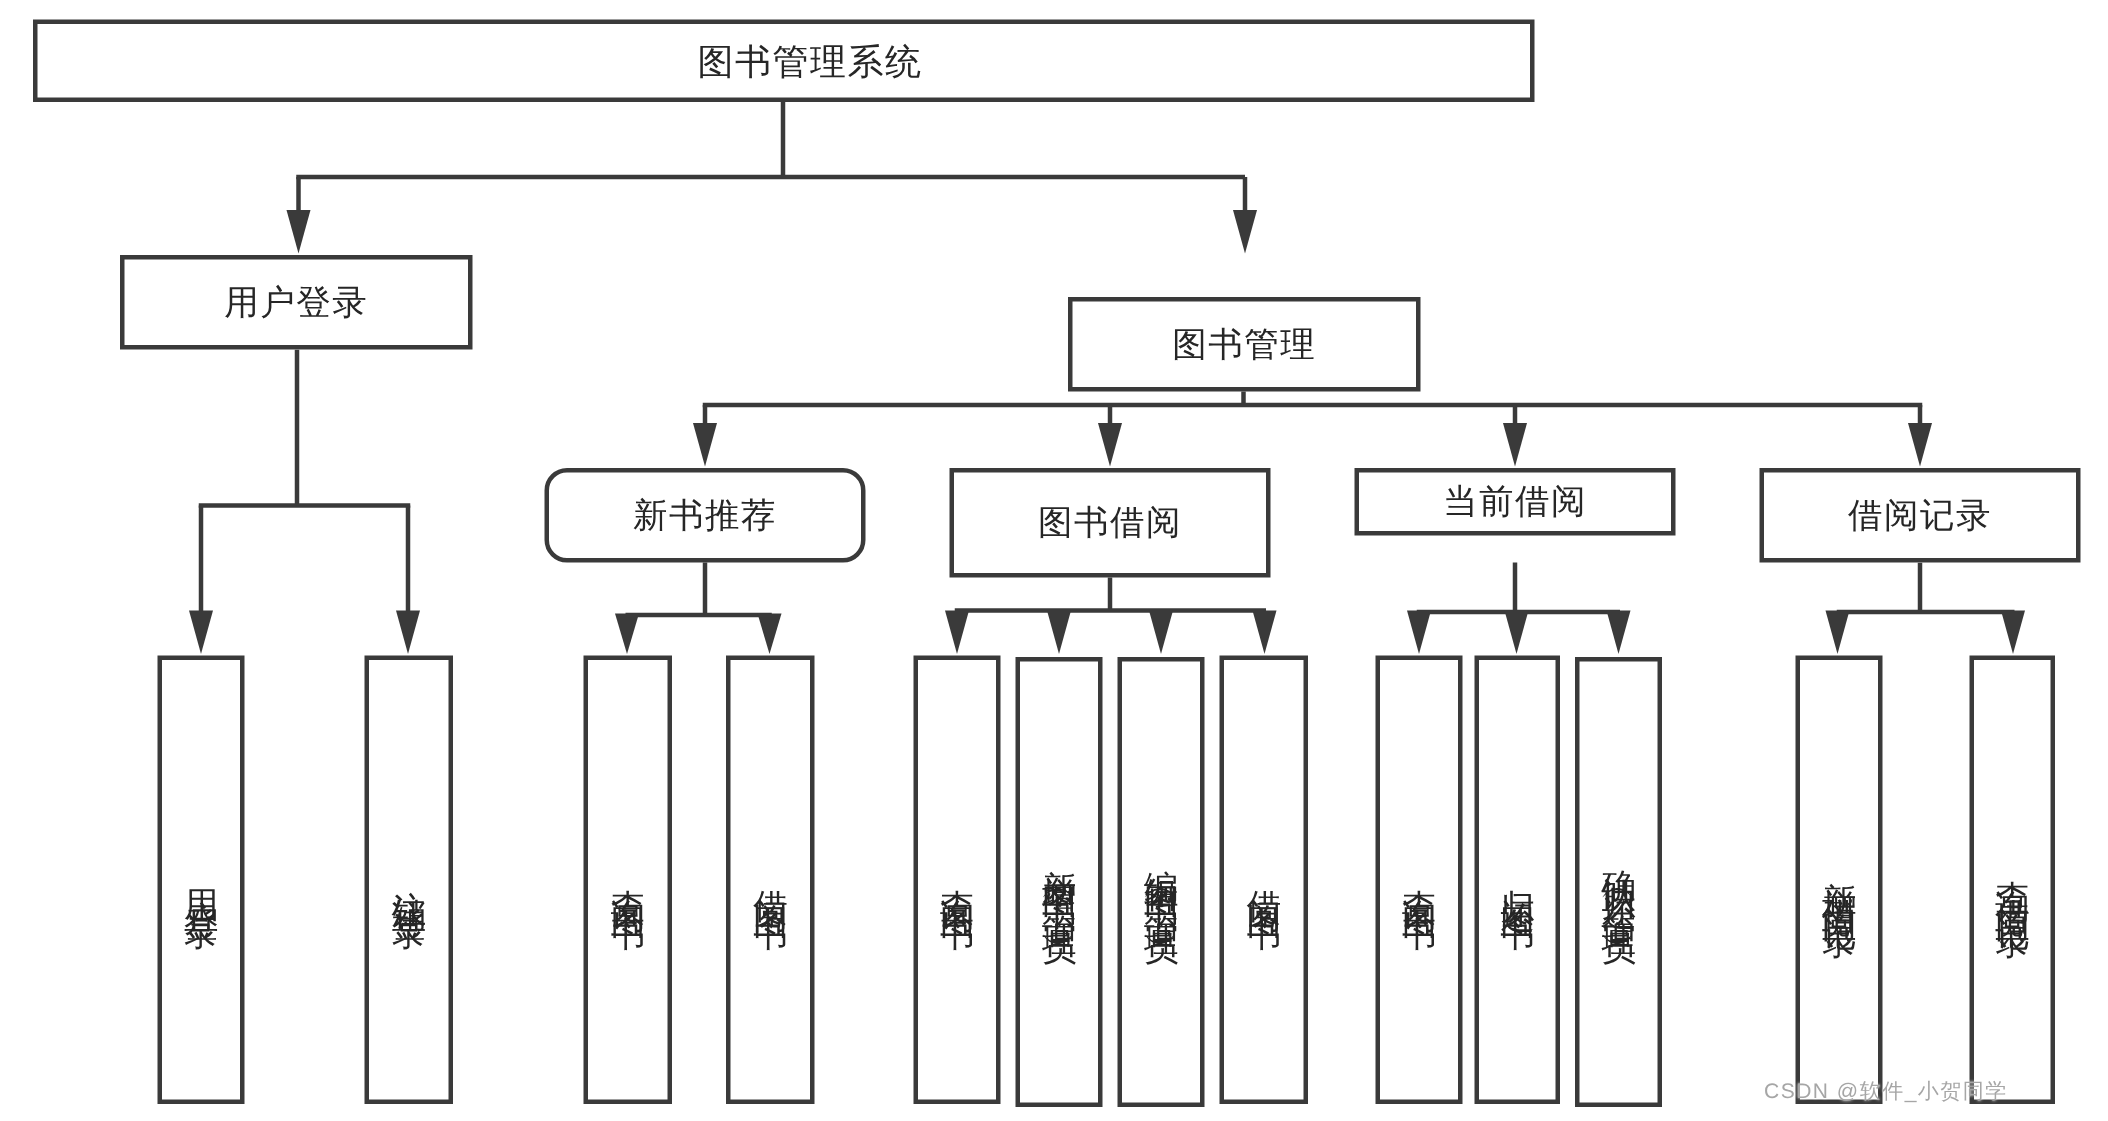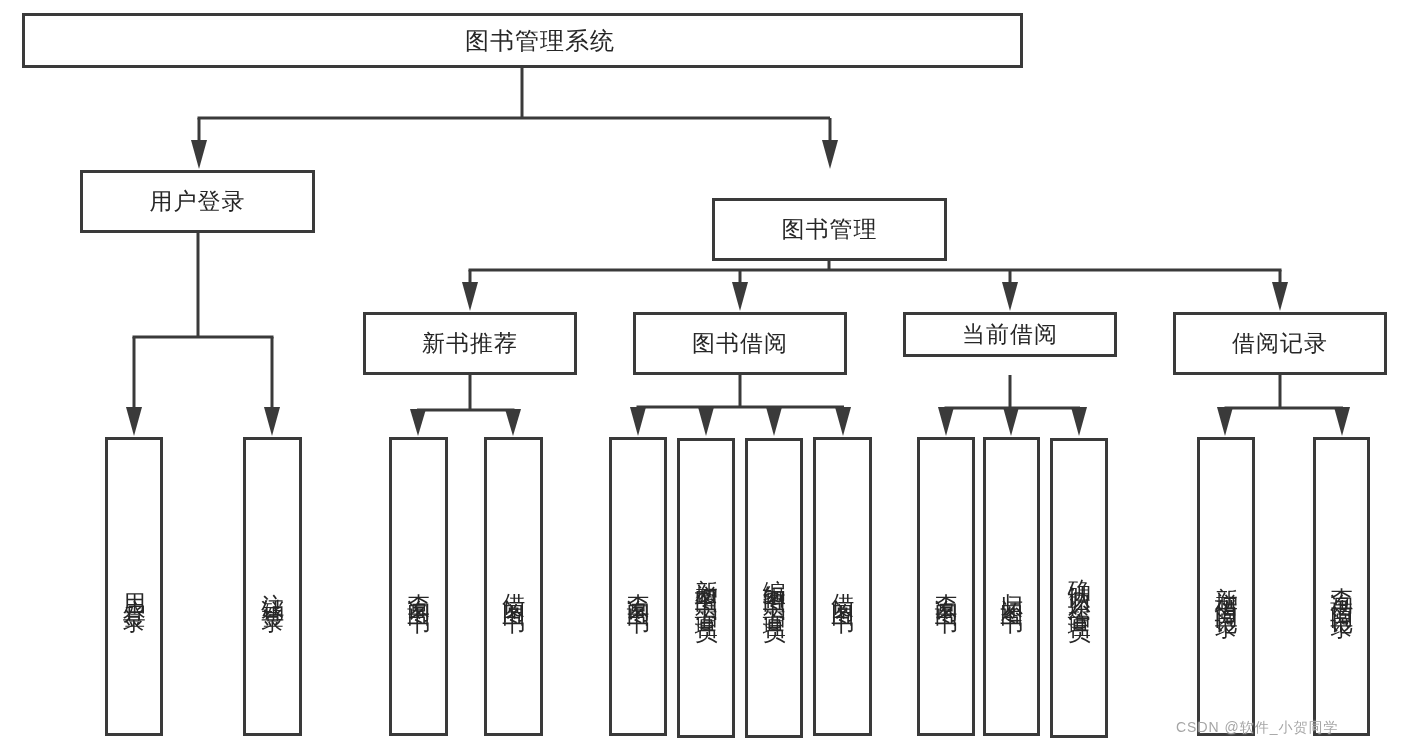--- a/index.html
+++ b/index.html
@@ -119,24 +119,24 @@
     <span>图书管理系统</span>
   </div>
 
   <div class="node h-node" style="left:80px; top:170px; width:235px; height:63px;">
     <span>用户登录</span>
   </div>
   <div class="node h-node" style="left:712px; top:170px; width:235px; height:63px;margin-top:28px;">
     <span>图书管理</span>
   </div>
 
-  <div class="node h-node" style="left:363px; top:312px; width:214px; height:63px;">
+  <div class="node h-node" style="left:363px; top:312px; width:214px; height:63px;border-radius:15px;">
     <span>新书推荐</span>
   </div>
-  <div class="node h-node" style="left:633px; top:312px; width:214px; height:63px;">
+  <div class="node h-node" style="left:633px; top:312px; width:214px; height:73px;">
     <span>图书借阅</span>
   </div>
   <div class="node h-node" style="left:903px; top:312px; width:214px; height:45px;">
     <span>当前借阅</span>
   </div>
   <div class="node h-node" style="left:1173px; top:312px; width:214px; height:63px;">
     <span>借阅记录</span>
   </div>
 
   <div class="node v-node" style="left:105px; top:437px; width:58px; height:299px;">

